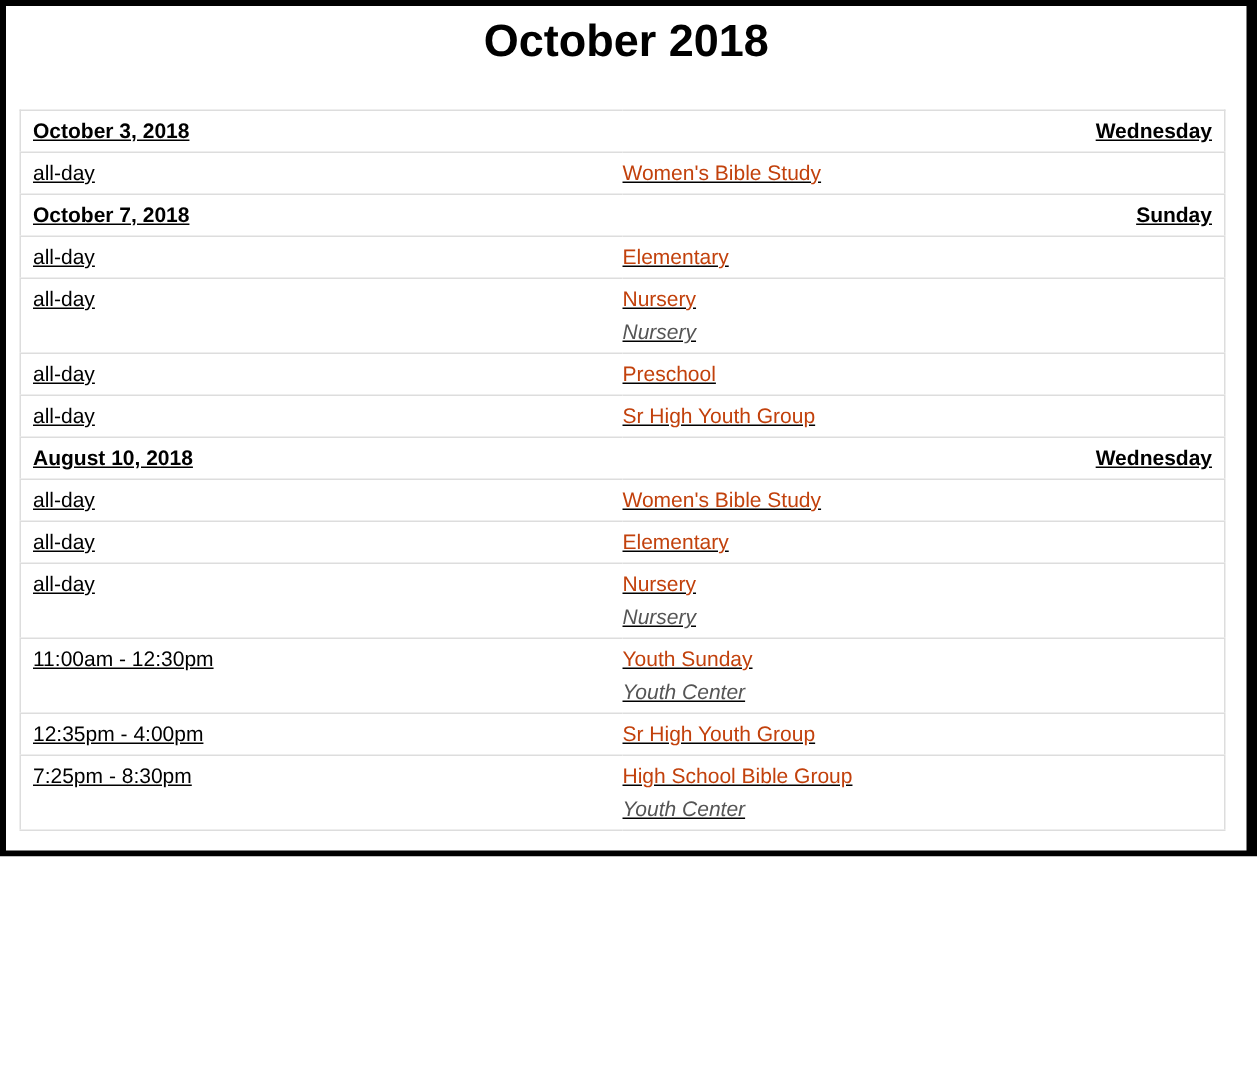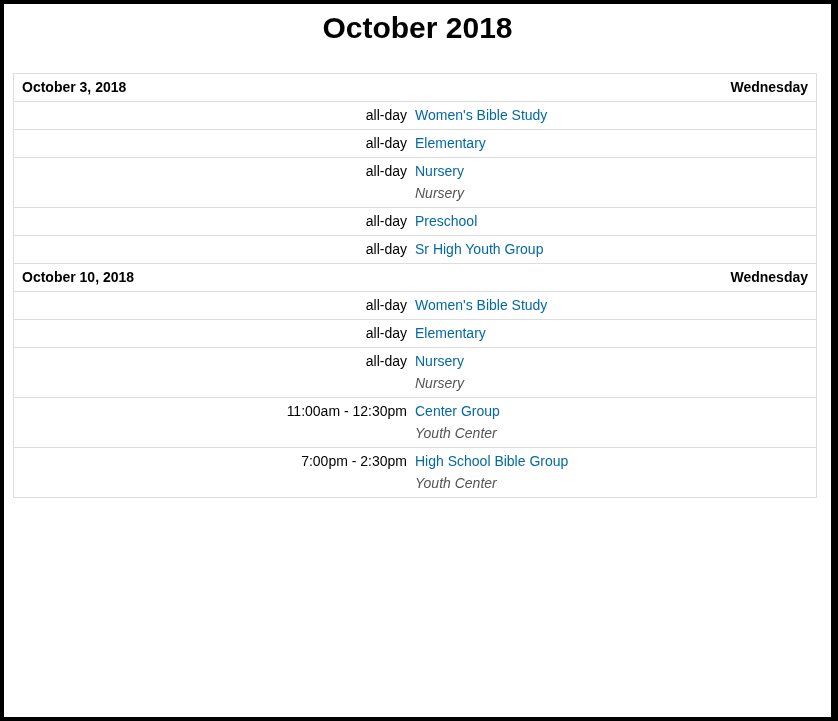--- a/index.html
+++ b/index.html
@@ -1,18 +1,18 @@
 <!DOCTYPE html>
 <html><head>
 <meta charset="utf-8">
 <style>
   html, body { margin: 0; padding: 0; background: #ffffff; }
   .frame {
     width: 838px;
-    height: 721px;
+    height: 571px;
     box-sizing: border-box;
     border-style: solid;
     border-color: #000000;
     border-width: 4px 7px 4px 4px;
     overflow: hidden;
     background: #ffffff;
     font-family: "Liberation Sans", sans-serif;
     font-size: 14px;
     color: #000000;
   }
@@ -24,34 +24,34 @@
     margin: 6px 0 27px 0;
     color: #000000;
   }
   table.list-table {
     border-collapse: collapse;
     table-layout: fixed;
     width: 804px;
     margin-left: 9px;
     border: 1px solid #dddddd;
     background: #ffffff;
+    text-decoration: underline;
   }
   table.list-table tr { border-bottom: 1px solid #dddddd; }
   table.list-table td { vertical-align: top; line-height: 17px; }
   tr.day-heading td { font-weight: bold; padding: 5px 8px; }
   .heading-flex { display: flex; justify-content: space-between; align-items: baseline; }
   td.time-cell {
     width: 150px;
     box-sizing: border-box;
     padding: 5px 8px;
     white-space: nowrap;
-    text-align: right;
   }
   td.details-cell { padding: 5px 8px 5px 0; }
-  .event-title { color: #0369a1; }
+  .event-title { color: #c2410c; }
   .event-location { font-style: italic; color: #555555; margin-top: 5px; }
 </style>
 </head>
 <body>
 
 <div class="frame">
   <h2 class="cal-title">October 2018</h2>
   <table class="list-table">
     <tbody id="list-body">
         <tr class="day-heading">
@@ -59,20 +59,28 @@
             <div class="heading-flex">
               <span>October 3, 2018</span>
               <span>Wednesday</span>
             </div>
           </td>
         </tr>
         <tr class="event-row">
           <td class="time-cell">all-day</td>
           <td class="details-cell">
             <div class="event-title">Women's Bible Study</div>
+          </td>
+        </tr>
+        <tr class="day-heading">
+          <td colspan="2">
+            <div class="heading-flex">
+              <span>October 7, 2018</span>
+              <span>Sunday</span>
+            </div>
           </td>
         </tr>
         <tr class="event-row">
           <td class="time-cell">all-day</td>
           <td class="details-cell">
             <div class="event-title">Elementary</div>
           </td>
         </tr>
         <tr class="event-row">
           <td class="time-cell">all-day</td>
@@ -89,21 +97,21 @@
         </tr>
         <tr class="event-row">
           <td class="time-cell">all-day</td>
           <td class="details-cell">
             <div class="event-title">Sr High Youth Group</div>
           </td>
         </tr>
         <tr class="day-heading">
           <td colspan="2">
             <div class="heading-flex">
-              <span>October 10, 2018</span>
+              <span>August 10, 2018</span>
               <span>Wednesday</span>
             </div>
           </td>
         </tr>
         <tr class="event-row">
           <td class="time-cell">all-day</td>
           <td class="details-cell">
             <div class="event-title">Women's Bible Study</div>
           </td>
         </tr>
@@ -116,26 +124,32 @@
         <tr class="event-row">
           <td class="time-cell">all-day</td>
           <td class="details-cell">
             <div class="event-title">Nursery</div>
             <div class="event-location">Nursery</div>
           </td>
         </tr>
         <tr class="event-row">
           <td class="time-cell">11:00am - 12:30pm</td>
           <td class="details-cell">
-            <div class="event-title">Center Group</div>
+            <div class="event-title">Youth Sunday</div>
             <div class="event-location">Youth Center</div>
           </td>
         </tr>
         <tr class="event-row">
-          <td class="time-cell">7:00pm - 2:30pm</td>
+          <td class="time-cell">12:35pm - 4:00pm</td>
+          <td class="details-cell">
+            <div class="event-title">Sr High Youth Group</div>
+          </td>
+        </tr>
+        <tr class="event-row">
+          <td class="time-cell">7:25pm - 8:30pm</td>
           <td class="details-cell">
             <div class="event-title">High School Bible Group</div>
             <div class="event-location">Youth Center</div>
           </td>
         </tr>
       </tbody>
   </table>
 </div>
 
 </body></html>

